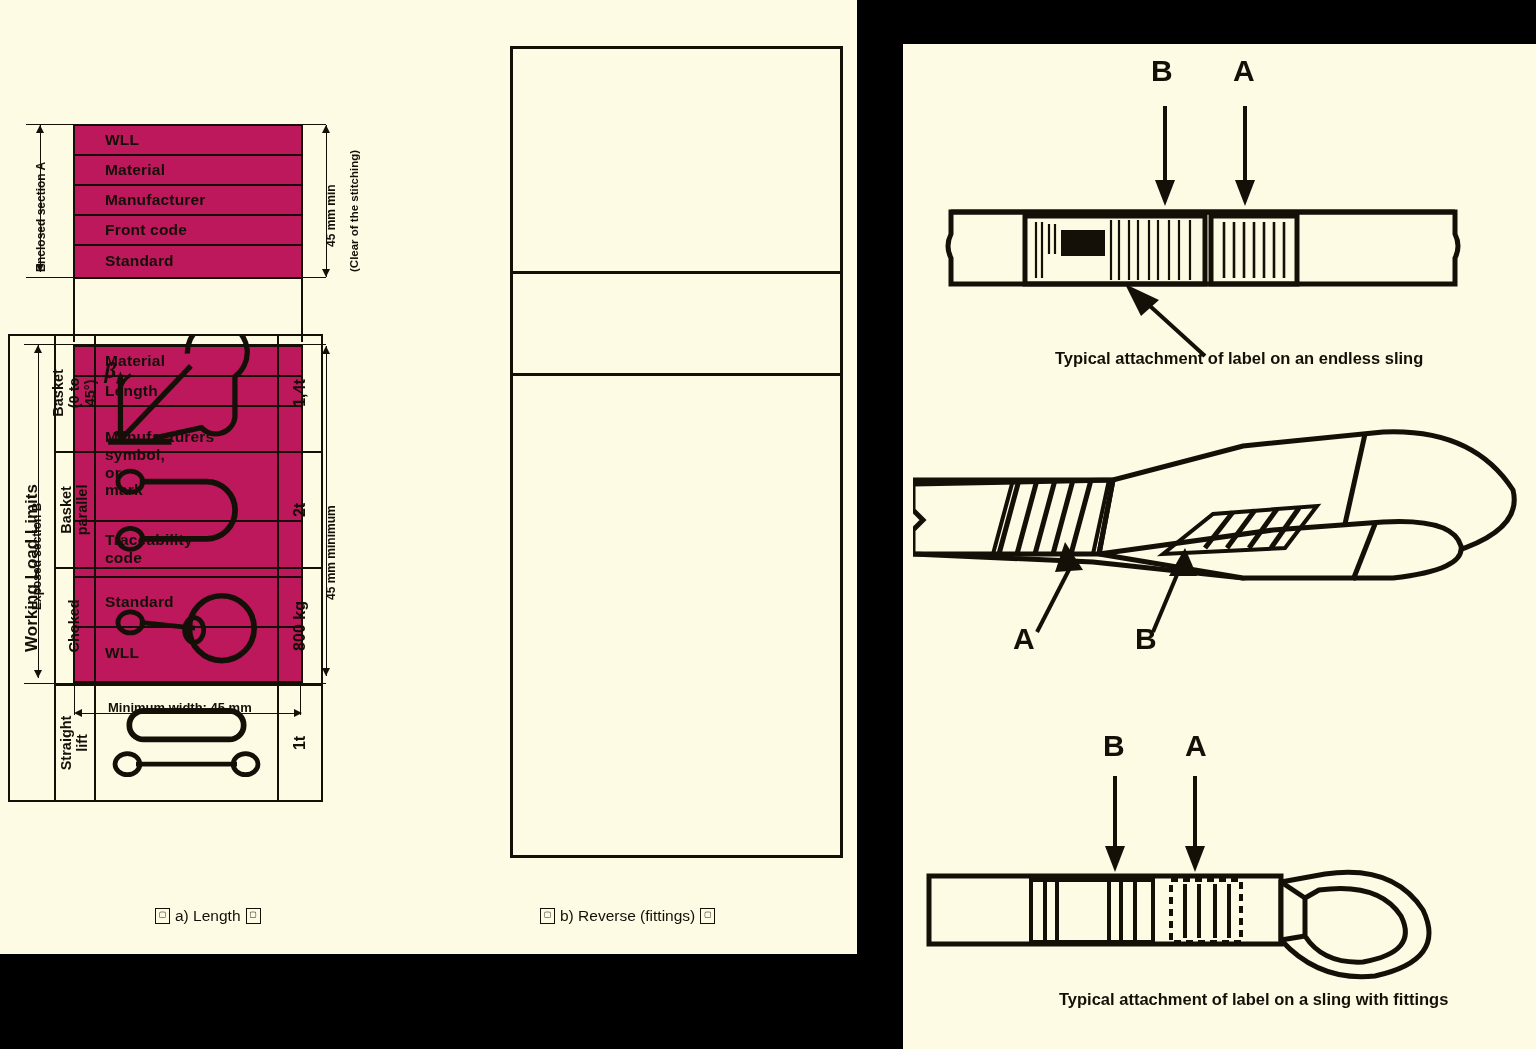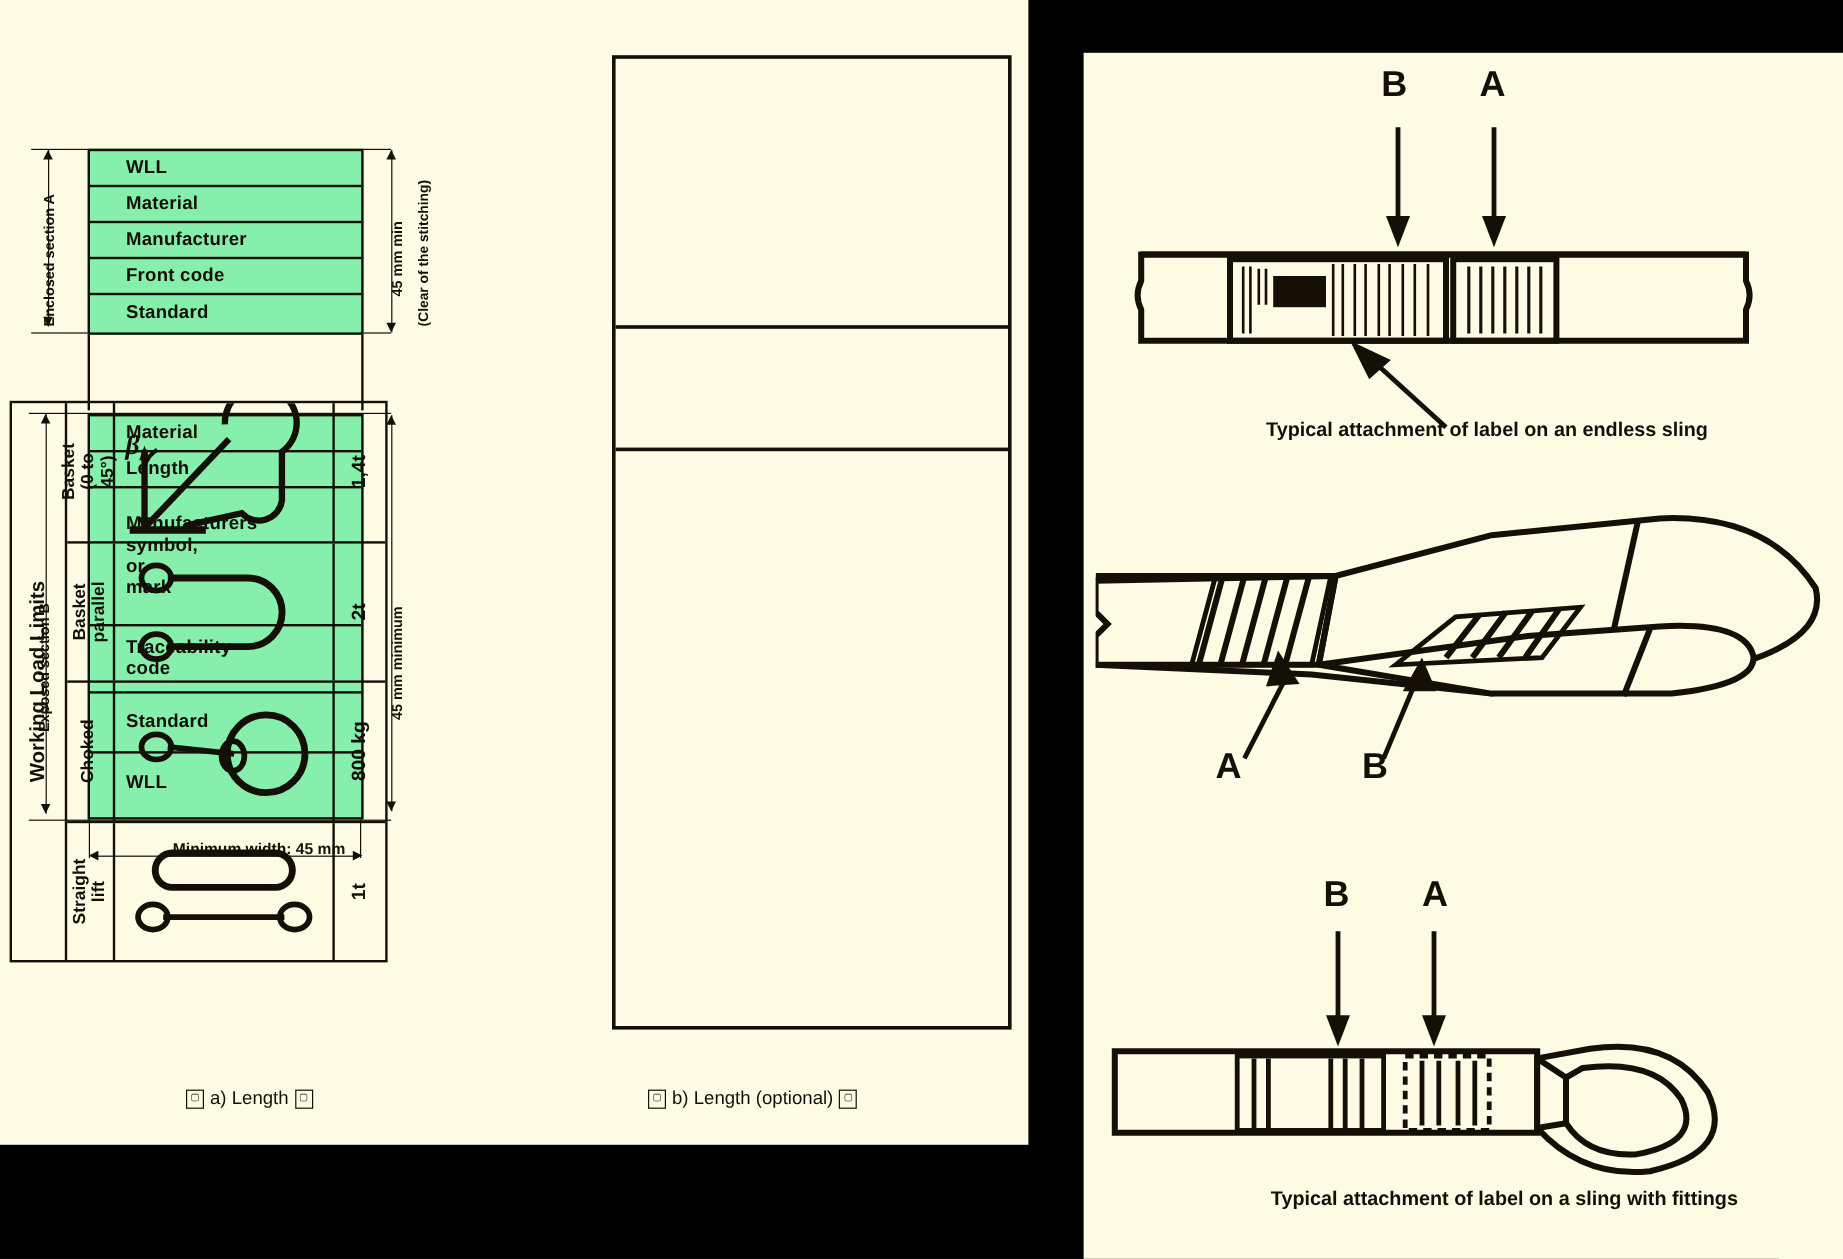--- a/index.html
+++ b/index.html
@@ -6,42 +6,42 @@
   body{
     width:1536px;height:1049px;position:relative;overflow:hidden;
     font-family:"Liberation Sans",sans-serif;
   }
   .panel{position:absolute;background:#FDFBE4;}
 
   
   #left-panel{left:0;top:0;width:857px;height:954px;}
 
   
-  .lbl-table{position:absolute;border:2.5px solid #141008;box-sizing:border-box;background:#86efac;}
+  .lbl-table{position:absolute;border:2.5px solid #141008;box-sizing:border-box;background:#be185d;}
   .lbl-row{position:relative;border-bottom:2.5px solid #141008;box-sizing:border-box;
            display:flex;align-items:center;padding-left:30px;}
   .lbl-row:last-child{border-bottom:none;}
   .lbl-row span{font-weight:bold;font-size:15.5px;color:#141008;letter-spacing:.2px;line-height:1.15;}
 
   .outer-box{position:absolute;border-left:2.5px solid #141008;border-right:2.5px solid #141008;box-sizing:border-box;}
 
   
   .dim-v{position:absolute;width:0;border-left:1.6px solid #141008;}
   .dim-h{position:absolute;height:0;border-top:1.2px solid #141008;}
   .tick{position:absolute;height:0;border-top:1.8px solid #141008;}
   .arr-up,.arr-dn{position:absolute;width:0;height:0;border-left:4px solid transparent;border-right:4px solid transparent;}
   .arr-up{border-bottom:8px solid #141008;}
   .arr-dn{border-top:8px solid #141008;}
   .arr-l,.arr-r{position:absolute;width:0;height:0;border-top:4px solid transparent;border-bottom:4px solid transparent;}
   .arr-l{border-right:8px solid #141008;}
   .arr-r{border-left:8px solid #141008;}
 
   .vtext{position:absolute;font-weight:bold;color:#141008;white-space:nowrap;
          transform-origin:0 0;transform:rotate(-90deg);}
-  .htext{position:absolute;font-weight:bold;color:#141008;white-space:nowrap;margin-left:36px;}
+  .htext{position:absolute;font-weight:bold;color:#141008;white-space:nowrap;}
 
   
   #rev-outer{position:absolute;left:510px;top:46px;width:333px;height:812px;
              border:3px solid #141008;box-sizing:border-box;background:#FDFBE4;}
   #rev-div1{position:absolute;left:0;top:222px;width:100%;height:0;border-top:3px solid #141008;}
   #rev-div2{position:absolute;left:0;top:324px;width:100%;height:0;border-top:3px solid #141008;}
   #wll-table{position:absolute;left:8px;top:334px;width:315px;height:468px;
              border:2.5px solid #141008;box-sizing:border-box;display:flex;flex-direction:row;}
   #wll-title{width:46px;border-right:2.5px solid #141008;box-sizing:border-box;
              display:flex;align-items:center;justify-content:center;}
@@ -240,21 +240,21 @@
         <div class="wll-val">
           <span>1,4t</span>
         </div>
       </div>
 
     </div>
   </div>
 
   <div class="fig-cap" style="left:540px;top:907px;">
     <span class="cap-glyph">▢</span>
-    <span>b) Length (optional)</span>
+    <span>b) Reverse (fittings)</span>
     <span class="cap-glyph">▢</span>
   </div>
 </div>
 
 <div class="panel" id="right-panel">
 
   <div class="fig-label" style="left:248px;top:10px;">B</div>
   <div class="fig-label" style="left:330px;top:10px;">A</div>
 
   <svg class="fig-svg" style="left:40px;top:50px;" width="520" height="290" viewBox="0 0 520 290">

